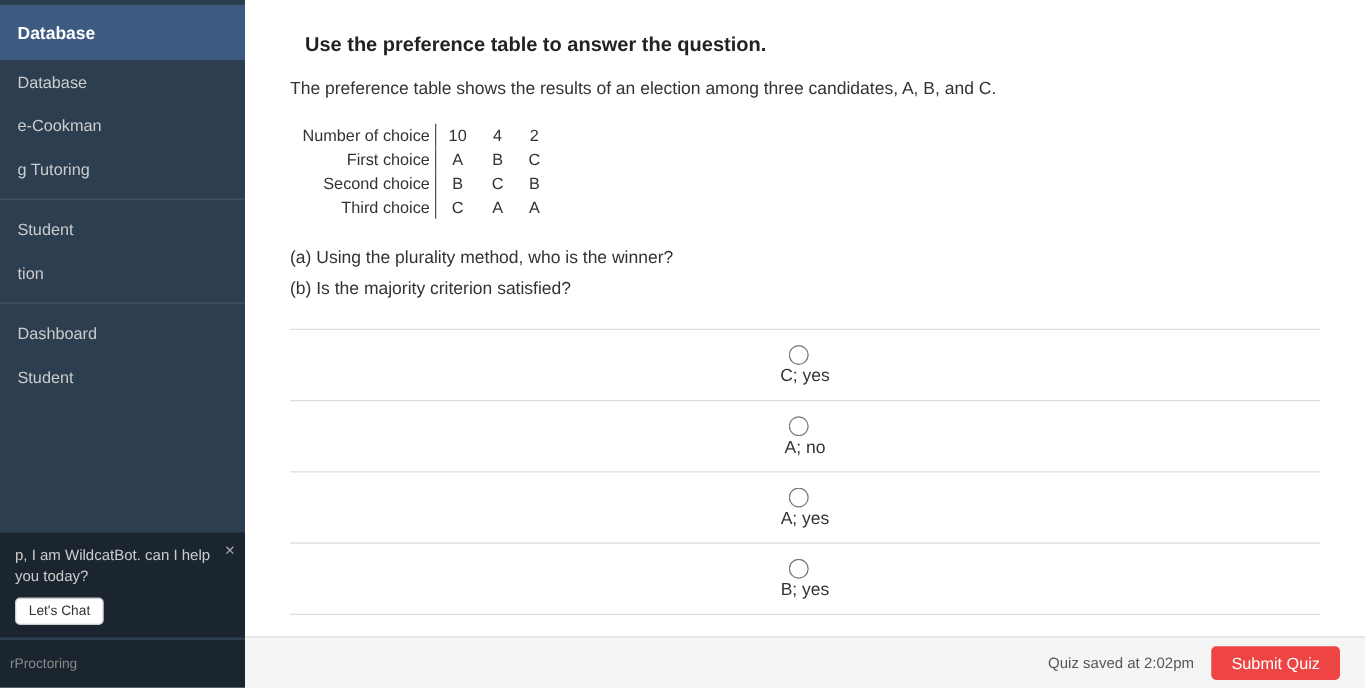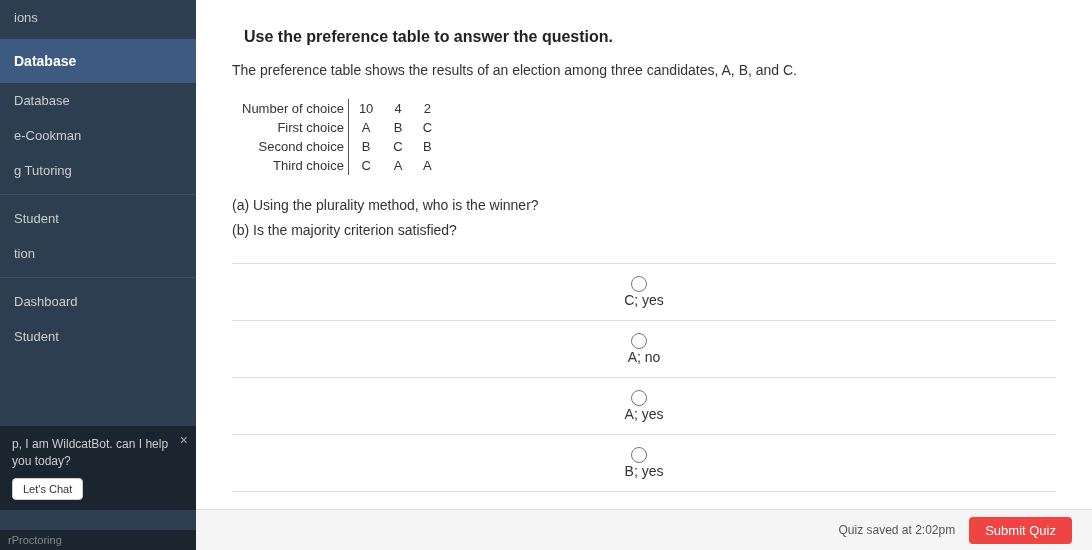--- a/index.html
+++ b/index.html
@@ -189,23 +189,20 @@
       border-radius: 4px;
       padding: 6px 16px;
       font-size: 13px;
       cursor: pointer;
     }
   </style>
 </head>
 <body>
 
 <div class="sidebar">
-  <div class="sidebar-item">
-    <span>ions</span>
-  </div>
 
   <div class="tutoring-highlight">
     <span>Database</span>
   </div>
 
   <div class="sidebar-item">
     <span>Database</span>
   </div>
   <div class="sidebar-item">
     <span>e-Cookman</span>
@@ -233,21 +230,21 @@
   </div>
 
   <div class="chat-bot-area">
     <span class="close-x">×</span>
     <div class="bot-text">p, I am WildcatBot. can I help you today?</div>
     <div class="chat-btn">Let's Chat</div>
   </div>
 
   <div class="sidebar-bottom-label">LAl 6 Chat</div>
 
-  <div style="position:absolute;bottom:0;left:0;right:0;height:20px;background:#1a252f;display:flex;align-items:center;padding:0 8px;">
+  <div style="position:absolute;bottom:0;left:0;right:0;height:38px;background:#1a252f;display:flex;align-items:center;padding:0 8px;">
     <span style="font-size:11px;color:#888;">rProctoring</span>
   </div>
 </div>
 
 <div class="main-content">
 
   <div class="question-heading">Use the preference table to answer the question.</div>
 
   <div class="question-desc">The preference table shows the results of an election among three candidates, A, B, and C.</div>
 

